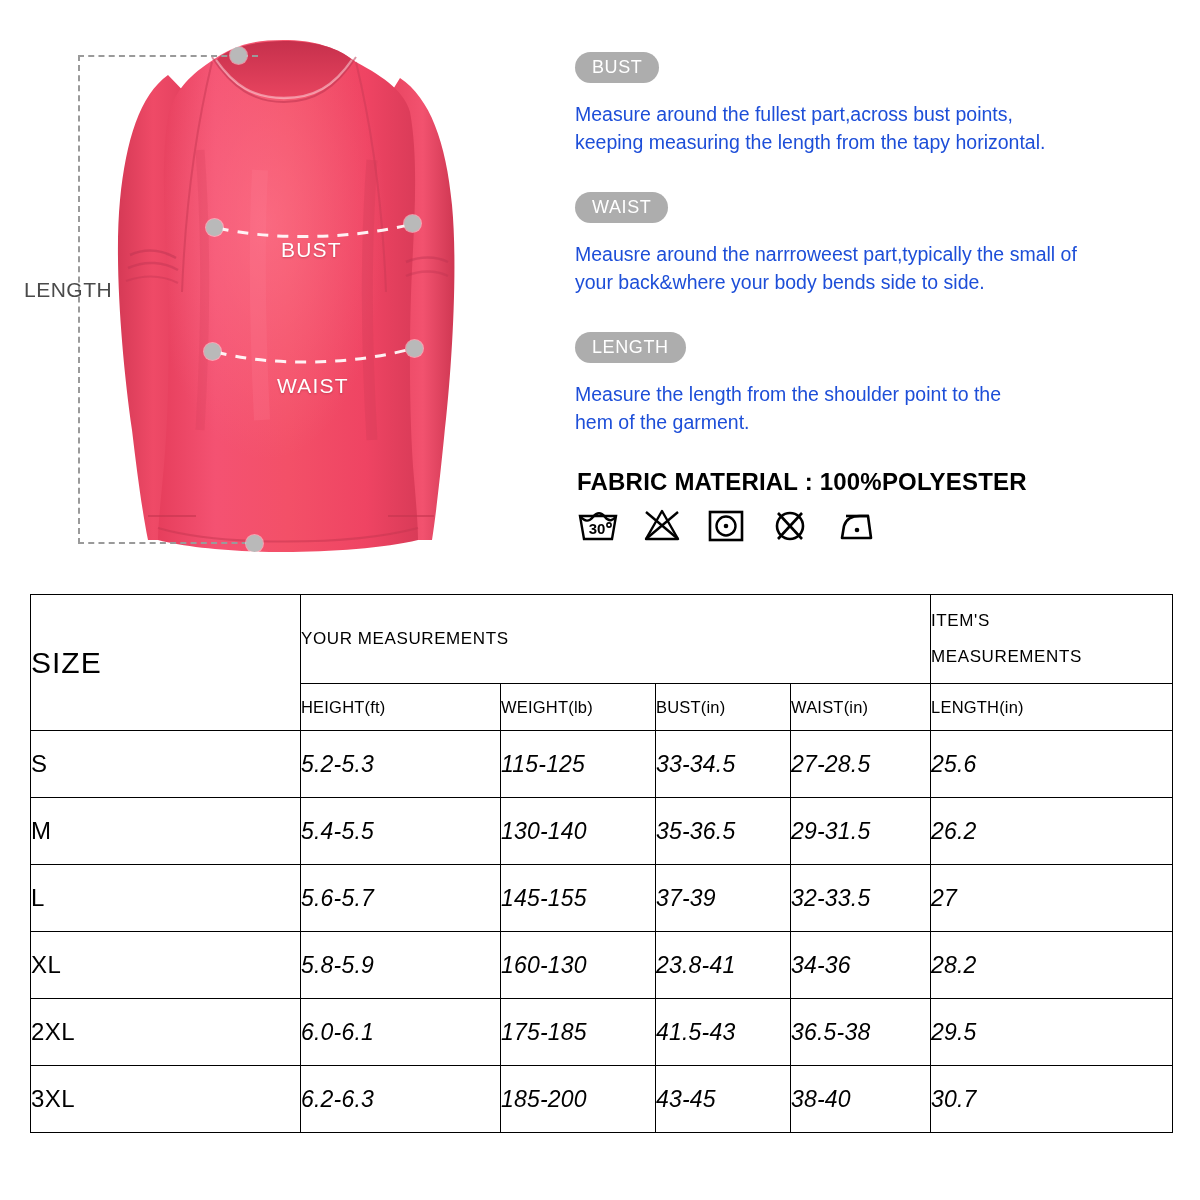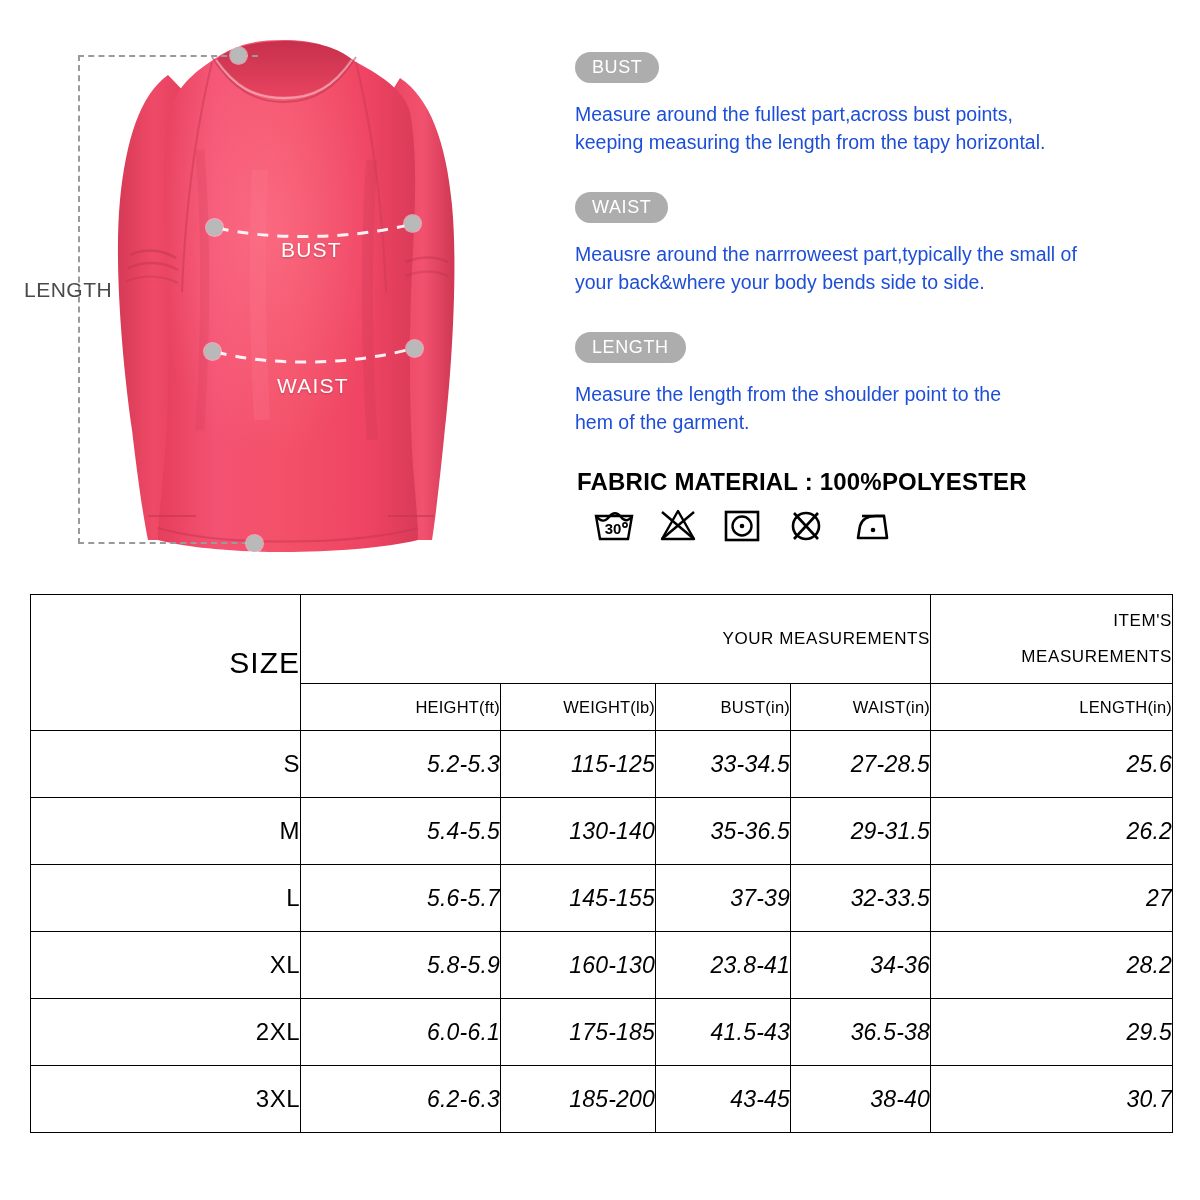--- a/index.html
+++ b/index.html
@@ -96,37 +96,37 @@
     position: absolute;
     left: 2px; top: 468px;
     font-size: 24px;
     font-weight: bold;
     letter-spacing: .2px;
     color: #000;
     white-space: nowrap;
   }
   #care-symbols {
     position: absolute;
-    left: 17px; top: 505px;
+    left: 1px; top: 505px;
     display: flex;
     gap: 20px;
     align-items: center;
   }
 
   
   #size-table {
     position: absolute;
     left: 30px; top: 594px;
     width: 1142px;
     border-collapse: collapse;
     table-layout: fixed;
   }
   #size-table td, #size-table th {
     border: 1.5px solid #000;
-    text-align: right;
+    text-align: left;
     vertical-align: middle;
     font-weight: normal;
     color: #000;
     padding: 0;
   }
   .col-size   { width: 270px; }
   .col-height { width: 200px; }
   .col-weight { width: 155px; }
   .col-bust   { width: 135px; }
   .col-waist  { width: 140px; }

